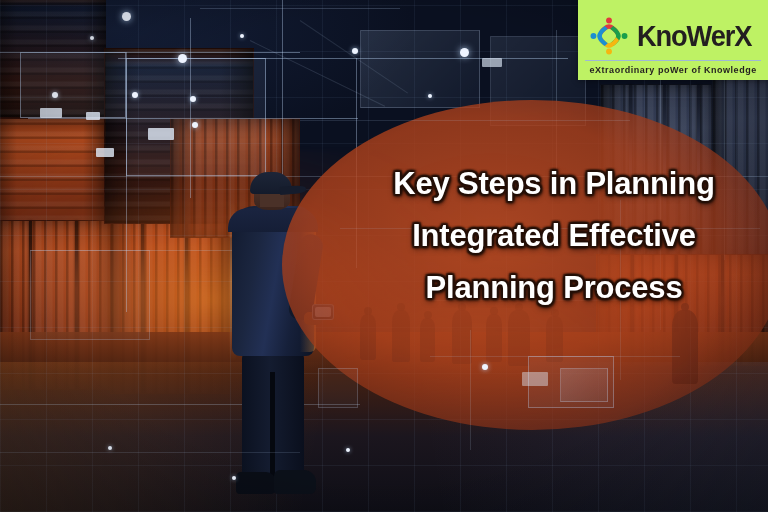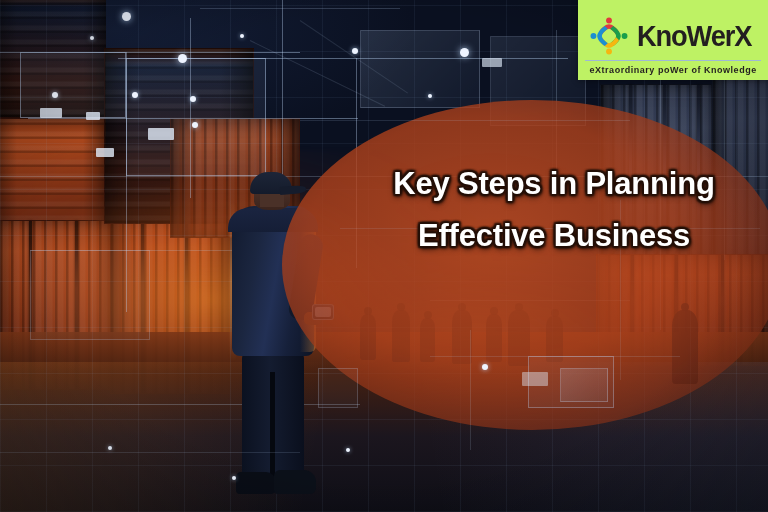--- a/index.html
+++ b/index.html
@@ -494,21 +494,22 @@
     <div class="node xs" style="left:108px;top:446px;"></div>
     <div class="node xs" style="left:232px;top:476px;"></div>
     <div class="hline" style="left:0;top:452px;width:300px;opacity:.35;"></div>
     <div class="hchip" style="left:522px;top:372px;width:26px;height:14px;opacity:.55;"></div>
   </div>
 
   <div class="vignette"></div>
 
   <div class="headline">
     <span class="ln">Key Steps in Planning</span>
-    <span class="ln">Effective Business</span>
+    <span class="ln">Integrated Effective</span>
+    <span class="ln">Planning Process</span>
   </div>
 
   <div class="logo-panel">
     <div class="logo-row">
       <span class="logo-mark">
         <svg viewBox="0 0 100 100" width="44" height="42" aria-hidden="true">
 
           <circle cx="50" cy="13" r="7" fill="#e03a3e"></circle>
           <path d="M50 22 C42 22 33 30 26 40 L33 47 C39 39 45 33 50 33 C55 33 61 39 67 47 L74 40 C67 30 58 22 50 22 Z" fill="#e03a3e"></path>
 

